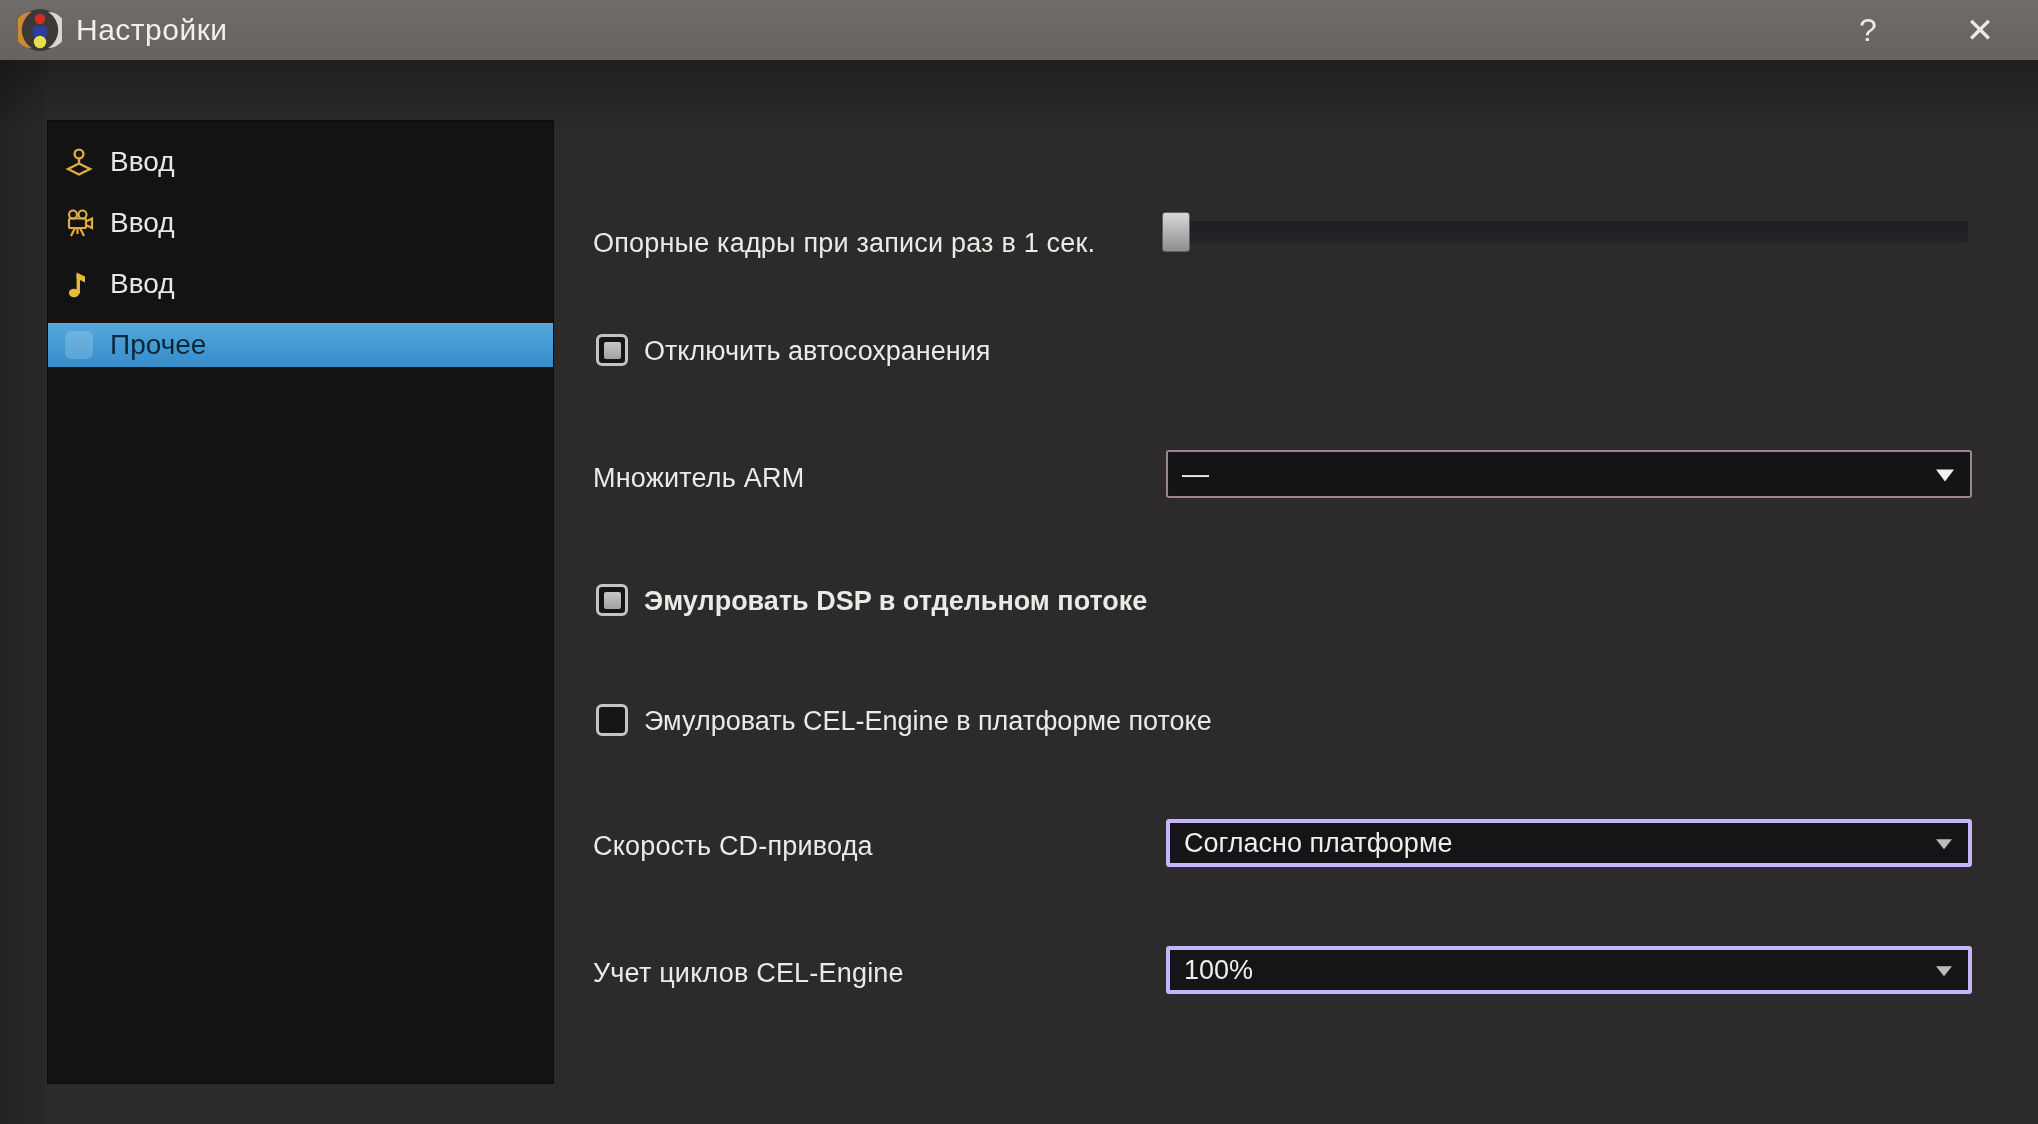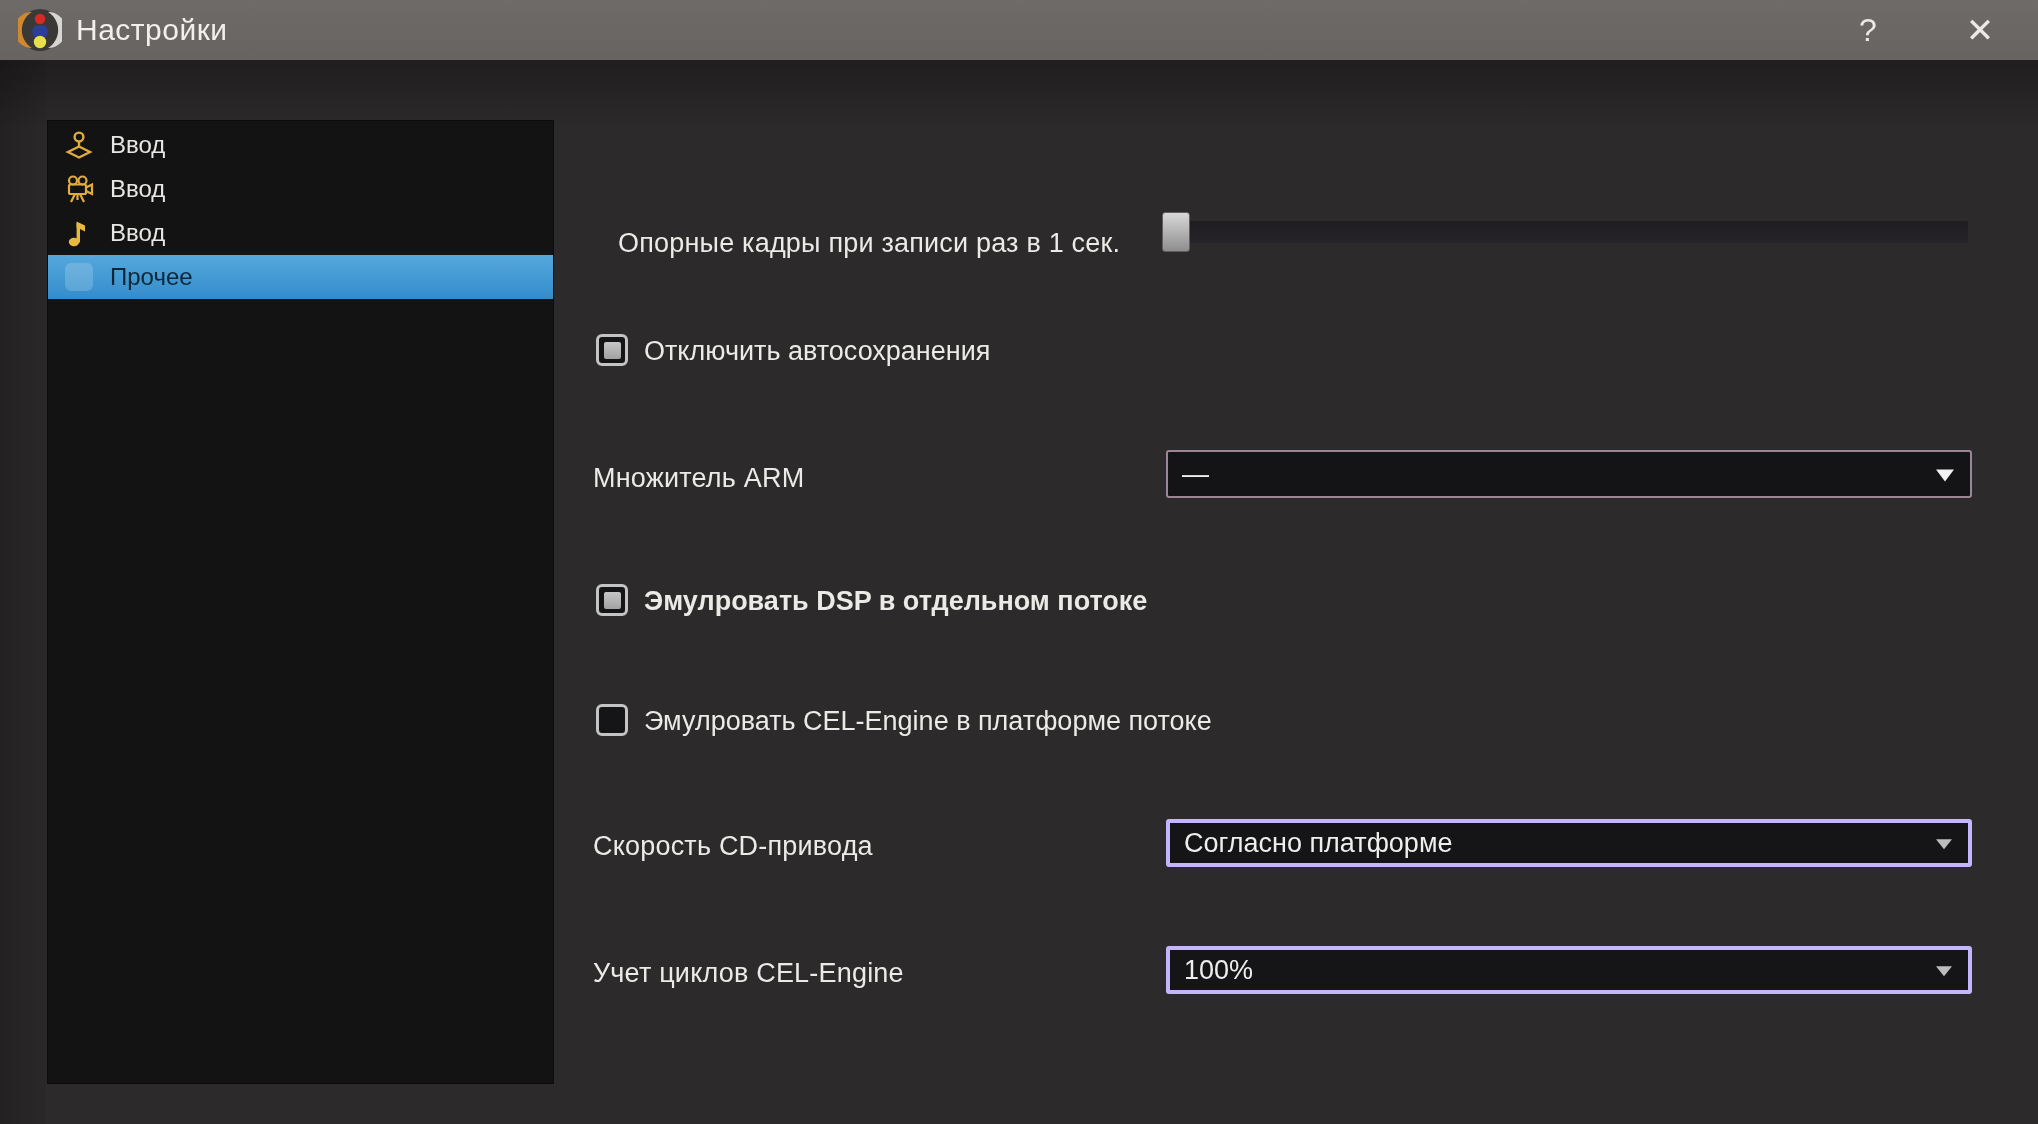--- a/index.html
+++ b/index.html
@@ -54,21 +54,21 @@
   .sidebar {
     position: absolute; left: 47px; top: 120px; width: 507px; height: 964px;
     background: #131314;
     border: 1px solid #0c0c0d;
     box-sizing: border-box;
     padding-top: 2px;
   }
   .side-item {
     position: relative; height: 44px;
     display: flex; align-items: center;
-    color: #e9e7e4; font-size: 24px;
+    color: #e9e7e4; font-size: 28px; margin-top: 17px;
   }
   .side-item .icon-box {
     width: 34px; height: 34px; margin-left: 14px; margin-right: 14px;
     display: flex; align-items: center; justify-content: center;
   }
   .side-item.selected {
     background: linear-gradient(#55a8dc, #338ccb);
     color: #0e2736;
   }
   .misc-ghost {
@@ -200,21 +200,21 @@
 
     <div class="side-item selected">
       <span class="icon-box">
         <span class="misc-ghost"></span>
       </span>
       <span>Прочее</span>
     </div>
 
   </div>
 
-  <div class="row-label" style="top: 228px; margin-left: 25px;">Опорные кадры при записи раз в 1 сек.</div>
+  <div class="row-label" style="top: 228px;">Опорные кадры при записи раз в 1 сек.</div>
   <div class="slider-track"></div>
   <div class="slider-handle"></div>
 
   <div class="checkbox partial" style="top: 334px;">
     <span class="inner"></span>
   </div>
   <div class="check-label" style="top: 336px;">Отключить автосохранения</div>
 
   <div class="row-label" style="top: 463px; text-align: center;">Множитель ARM</div>
   <div class="dropdown focused" style="top: 450px;">

